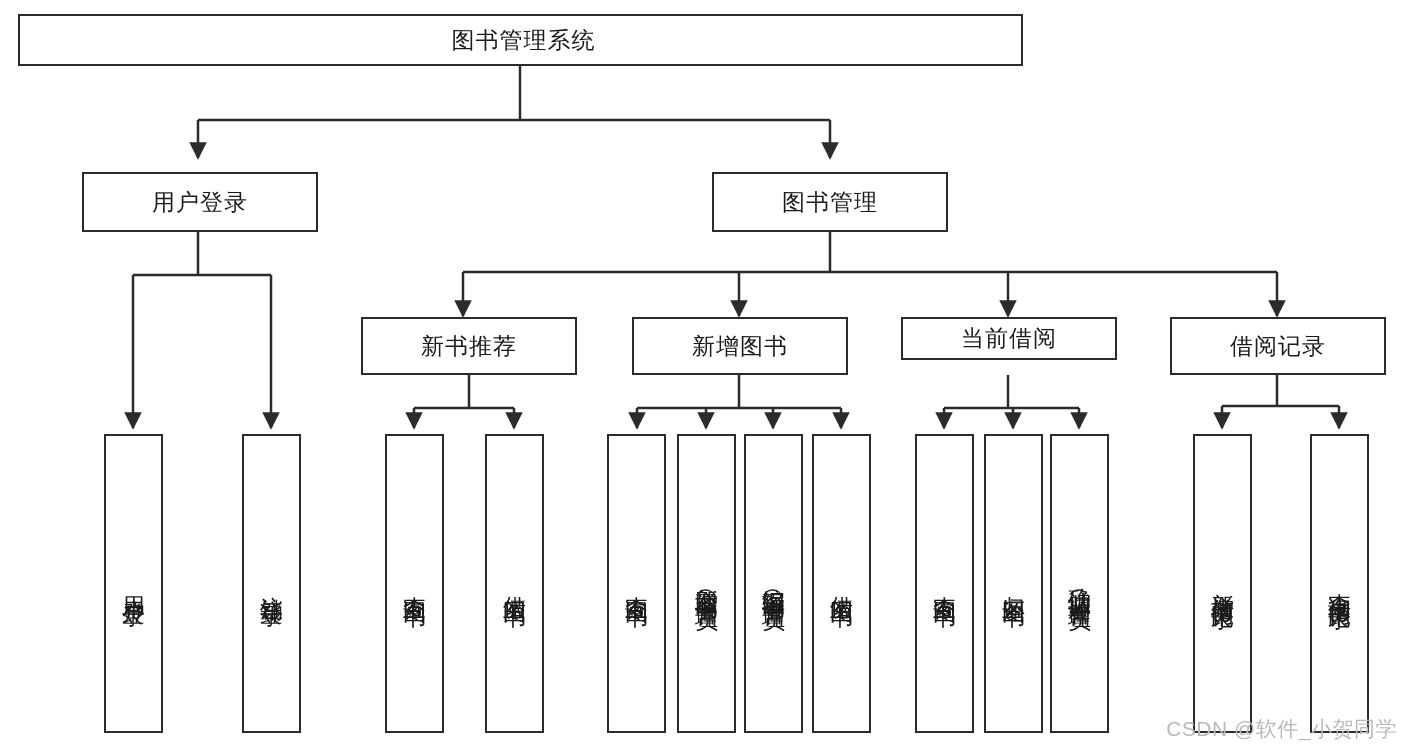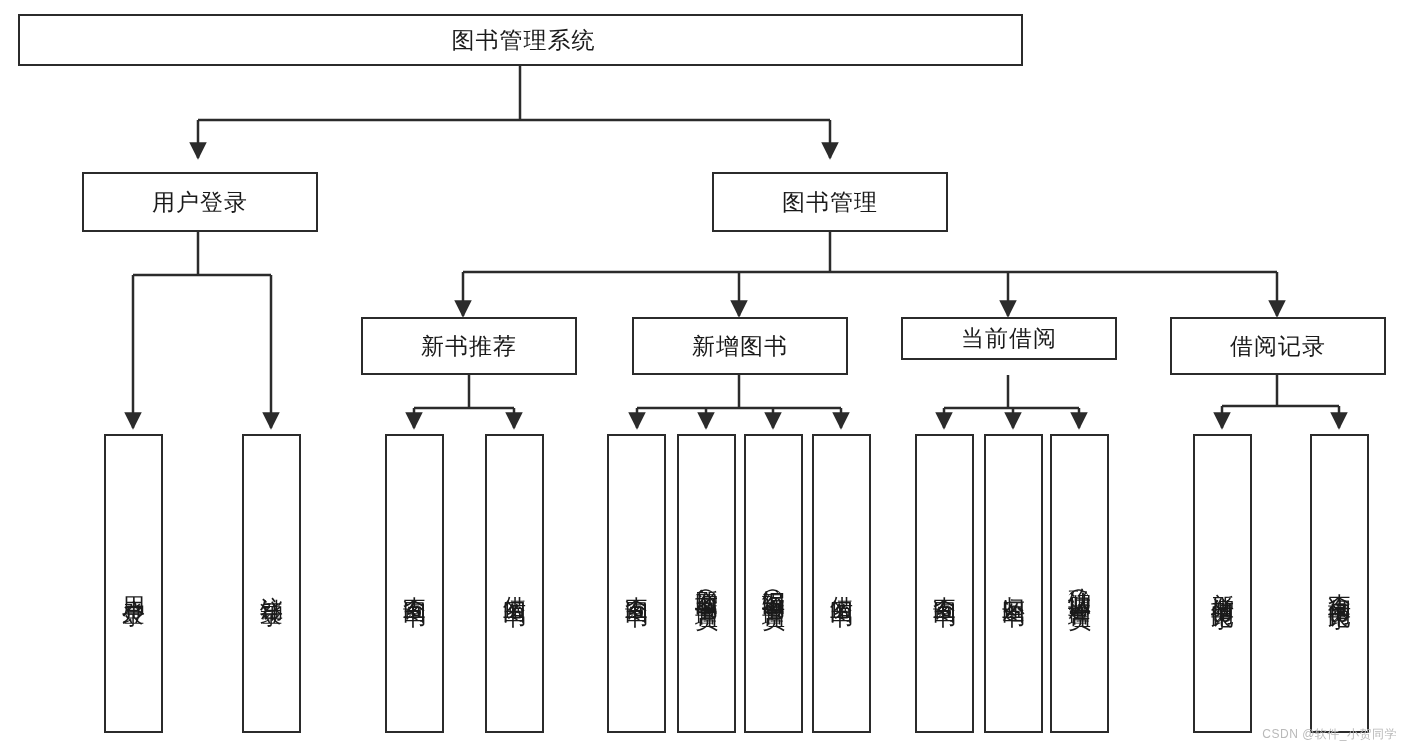--- a/index.html
+++ b/index.html
@@ -49,21 +49,21 @@
     line-height: 1;
     white-space: nowrap;
   }
   .node.horiz .hlabel {
     white-space: nowrap;
   }
   #watermark {
     position: absolute;
     right: 8px;
     bottom: 4px;
-    font-size: 12px;
+    font-size: 21px;
     color: #b9b9b9;
     white-space: nowrap;
     letter-spacing: 0.5px;
   }
 </style>
 </head>
 <body>
 
 <div id="canvas">
 

